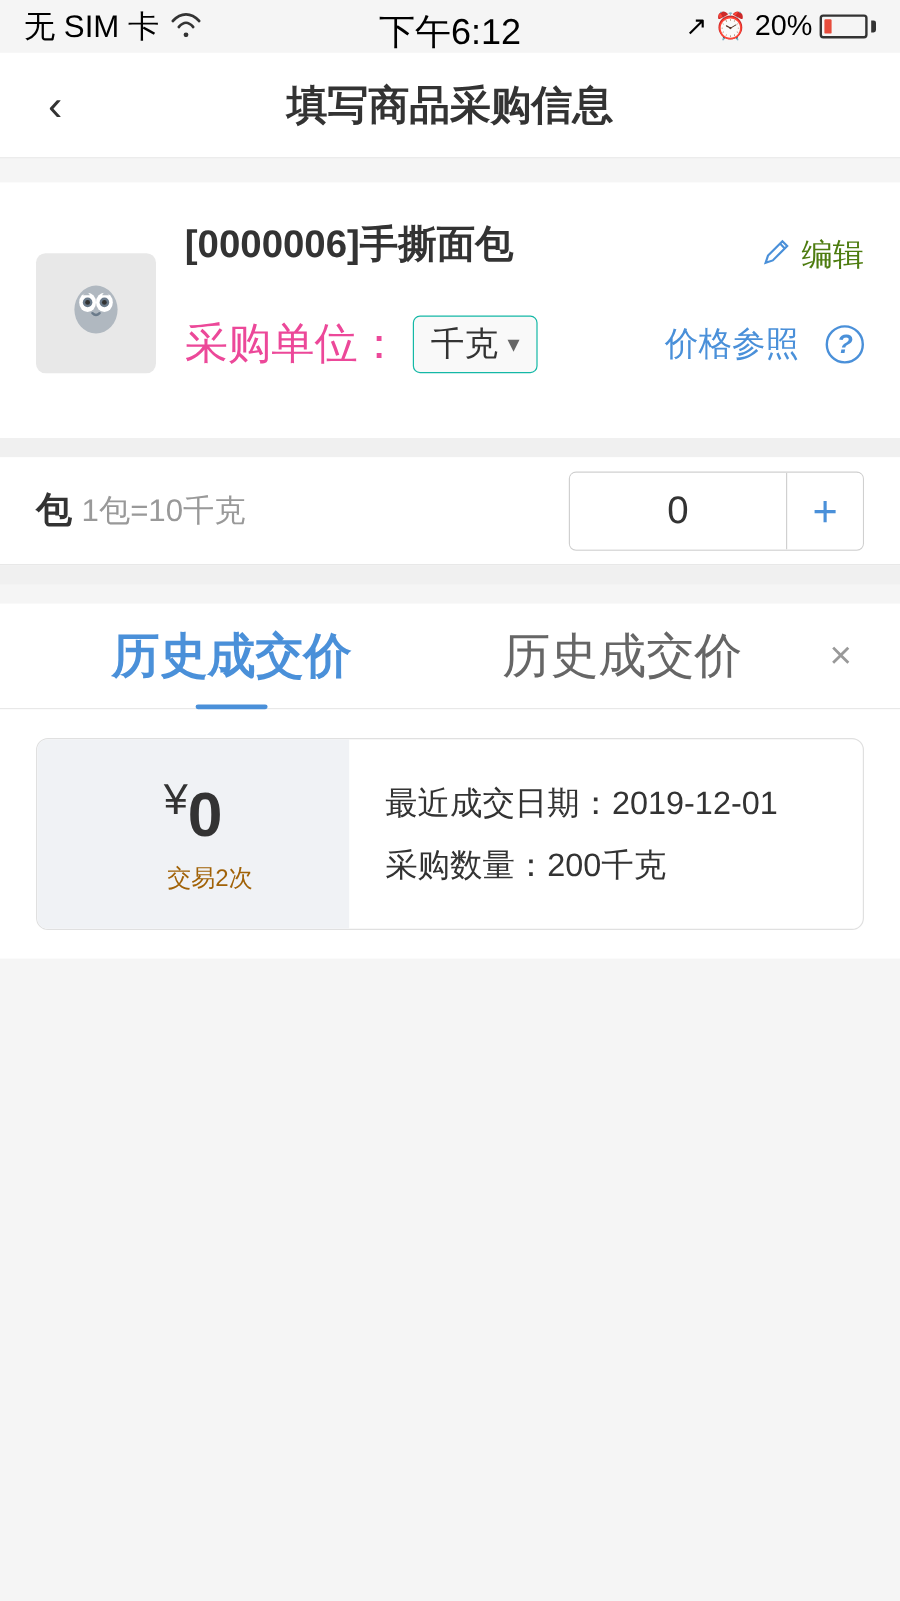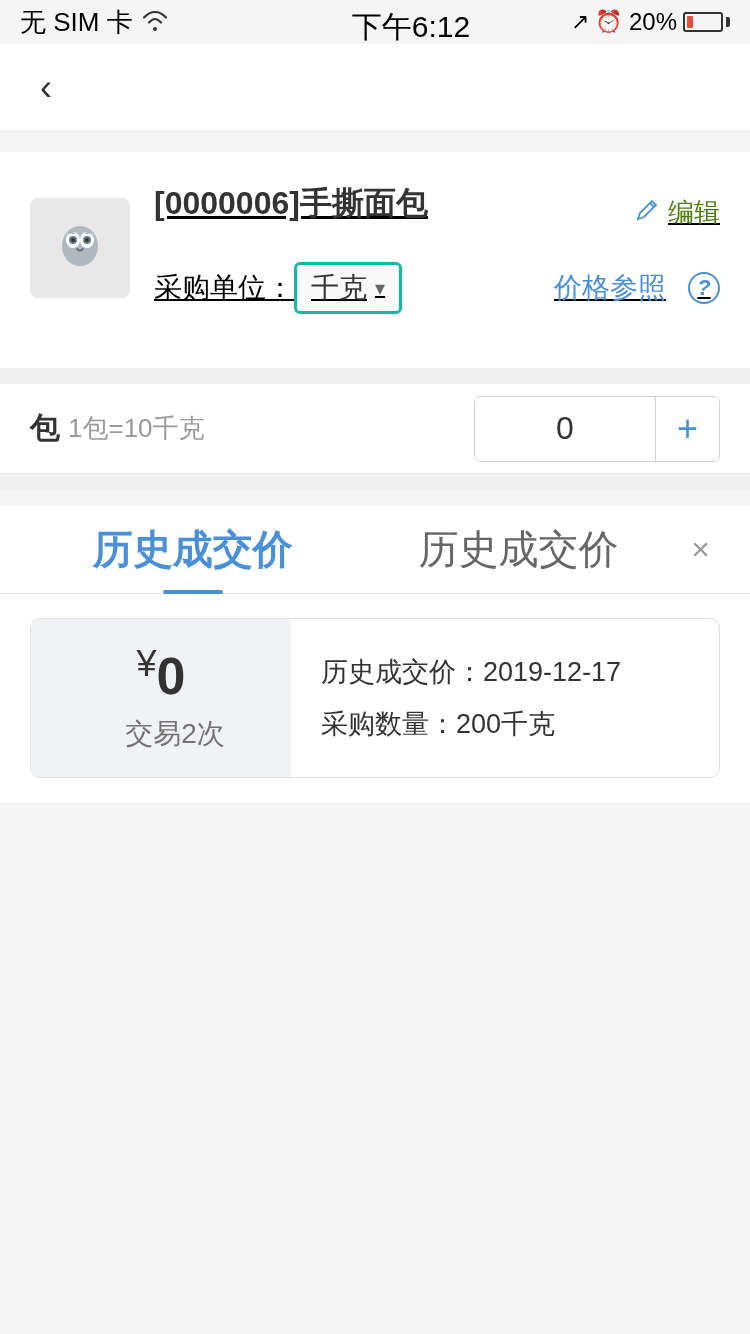--- a/index.html
+++ b/index.html
@@ -30,21 +30,20 @@
       gap: 8px;
       font-size: 26px;
     }
     .status-center {
       font-size: 30px;
       font-weight: 500;
       position: absolute;
       left: 50%;
       transform: translateX(-50%);
       top: 7px;
-      margin-left: 36px;
     }
     .status-right {
       display: flex;
       align-items: center;
       gap: 6px;
       font-size: 24px;
     }
     .battery {
       display: flex;
       align-items: center;
@@ -101,24 +100,23 @@
     }
 
     
     .product-card {
       background: #fff;
       margin-top: 20px;
       padding: 30px;
     }
     .product-header {
       display: flex;
-      align-items: center;
+      align-items: flex-end;
       gap: 24px;
       margin-bottom: 24px;
-      text-decoration: underline;
     }
     .product-thumbnail {
       width: 100px;
       height: 100px;
       background: #e8e8e8;
       border-radius: 8px;
       display: flex;
       align-items: center;
       justify-content: center;
       flex-shrink: 0;
@@ -143,27 +141,28 @@
       align-items: center;
       gap: 4px;
       cursor: pointer;
     }
     .product-unit-row {
       display: flex;
       align-items: center;
       justify-content: space-between;
     }
     .product-unit-label {
-      font-size: 28px;
-      color: #000000;
+      font-size: 36px;
+      color: #ec4899;
+      margin-right: 10px;
     }
     .unit-select {
       display: inline-flex;
       align-items: center;
-      border: 3px solid #14b8a6;
+      border: 1px solid #14b8a6;
       border-radius: 6px;
       padding: 4px 14px;
       font-size: 28px;
       color: #333;
       background: #f9f9f9;
       gap: 8px;
     }
     .unit-arrow {
       font-size: 20px;
       color: #666;
@@ -316,22 +315,22 @@
       align-items: center;
       justify-content: center;
       padding: 24px;
     }
     .history-price {
       font-size: 52px;
       font-weight: 700;
       color: #333;
     }
     .history-trades {
-      font-size: 28px;
-      color: #737373;
+      font-size: 20px;
+      color: #a16207;
       margin-top: 8px;
       margin-left: 28px;
     }
     .history-right {
       flex: 1;
       padding: 24px 30px;
       display: flex;
       flex-direction: column;
       justify-content: center;
       gap: 16px;
@@ -370,20 +369,21 @@
       <div class="battery-body">
         <div class="battery-fill"></div>
       </div>
       <div class="battery-tip"></div>
     </div>
   </div>
 </div>
 
 <div class="nav-bar">
   <span class="nav-back">‹</span>
+  <span class="nav-title">填写商品采购信息</span>
 </div>
 
 <div class="product-card">
   <div class="product-header">
     <div class="product-thumbnail">
       <span class="owl-icon">
         
         <svg width="60" height="60" viewBox="0 0 60 60" fill="none">
           <ellipse cx="30" cy="32" rx="18" ry="20" fill="#b0b8c0"></ellipse>
           <ellipse cx="23" cy="26" rx="7" ry="8" fill="#fff"></ellipse>
@@ -453,21 +453,21 @@
   <div class="history-section">
     <div class="history-card">
       <div class="history-left">
         <div class="history-price">
           <span style="font-size:36px;font-weight:400;vertical-align:super;">¥</span><span>0</span>
         </div>
         <div class="history-trades">交易2次</div>
       </div>
       <div class="history-right">
         <div class="history-detail-row">
-          <span>历史成交价：</span><span>2019-12-17</span>
+          <span>最近成交日期：</span><span>2019-12-01</span>
         </div>
         <div class="history-detail-row">
           <span>采购数量：</span><span>200千克</span>
         </div>
       </div>
     </div>
   </div>
 </div>
 
 <div class="bottom-space"></div>

